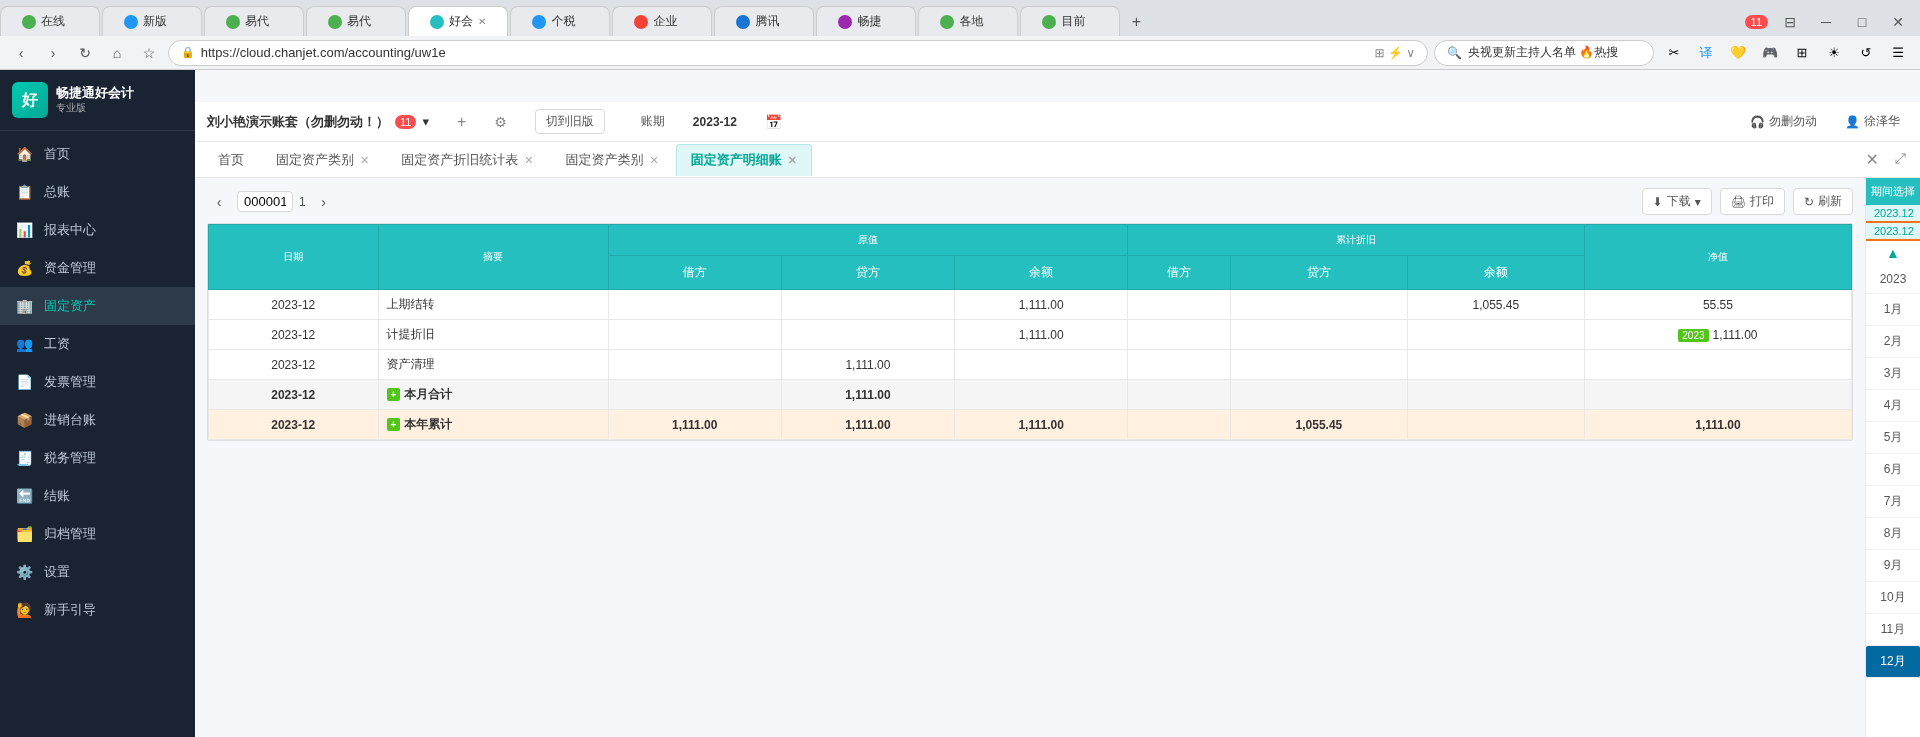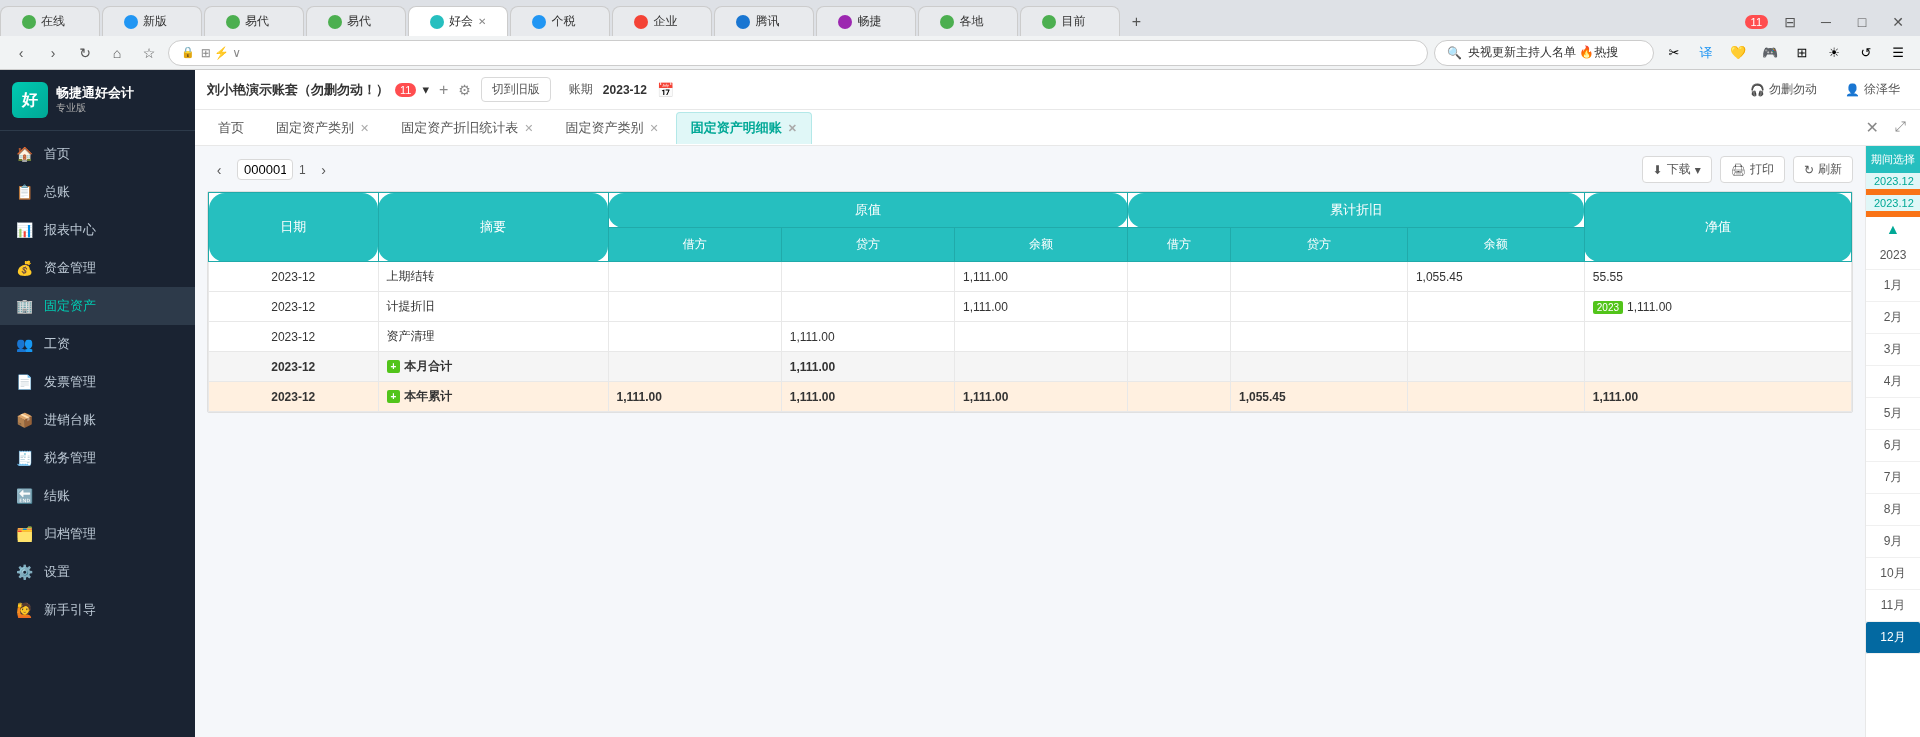--- a/index.html
+++ b/index.html
@@ -36,21 +36,21 @@
     .logo-sub { color: #aaa; font-size: 10px; }
     .sidebar-nav { flex: 1; overflow-y: auto; padding: 4px 0; }
     .nav-item { display: flex; align-items: center; padding: 10px 16px; gap: 10px; color: #bcc8d4; cursor: pointer; font-size: 13px; }
     .nav-item.active { background: #2d3a4a; color: #00c9b1; }
     .nav-item .nav-icon { width: 18px; height: 18px; display: flex; align-items: center; justify-content: center; flex-shrink: 0; font-size: 14px; }
 
     
     .main-content { flex: 1; display: flex; flex-direction: column; background: #f5f7fa; overflow: hidden; }
 
     
-    .top-bar { display: flex; align-items: center; background: #fff; border-bottom: 1px solid #e8e8e8; height: 40px; padding: 0 12px; gap: 10px; }
+    .top-bar { display: flex; align-items: center; background: #fff; border-bottom: 1px solid #e8e8e8; height: 40px; padding: 0 12px; gap: 28px; margin-top: 32px; }
     .account-selector { display: flex; align-items: center; gap: 6px; color: #333; font-size: 13px; cursor: pointer; }
     .account-name { color: #333; font-size: 13px; font-weight: bold; }
     .badge-count { background: #ff4d4f; color: #fff; border-radius: 10px; padding: 1px 5px; font-size: 11px; }
     .top-bar-actions { margin-left: auto; display: flex; align-items: center; gap: 12px; }
     .top-bar-btn { display: flex; align-items: center; gap: 4px; color: #555; font-size: 12px; cursor: pointer; padding: 4px 8px; border-radius: 4px; }
     .switch-btn { border: 1px solid #d9d9d9; border-radius: 4px; padding: 3px 10px; font-size: 12px; color: #555; cursor: pointer; }
 
     
     .page-tab-bar { display: flex; align-items: center; background: #fff; border-bottom: 1px solid #e8e8e8; height: 36px; padding: 0 8px; gap: 2px; }
     .page-tab { display: flex; align-items: center; height: 32px; padding: 0 14px; font-size: 13px; color: #555; cursor: pointer; border-radius: 4px 4px 0 0; gap: 6px; border: 1px solid transparent; border-bottom: none; }
@@ -66,32 +66,32 @@
     .pagination-area { display: flex; align-items: center; gap: 6px; font-size: 13px; color: #333; }
     .page-nav-btn { width: 24px; height: 24px; display: flex; align-items: center; justify-content: center; cursor: pointer; color: #555; font-size: 14px; }
     .page-input { width: 56px; border: 1px solid #d9d9d9; border-radius: 4px; padding: 2px 6px; text-align: center; font-size: 13px; }
     .action-btns { display: flex; align-items: center; gap: 8px; }
     .action-btn { display: flex; align-items: center; gap: 4px; padding: 4px 10px; border: 1px solid #d9d9d9; border-radius: 4px; cursor: pointer; font-size: 12px; color: #555; background: #fff; }
 
     
     .ledger-table-wrap { background: #fff; border: 1px solid #e0e0e0; border-radius: 2px; overflow: hidden; }
     .ledger-table { width: 100%; border-collapse: collapse; font-size: 12px; }
     .ledger-table th { background: #26bfbf; color: #fff; text-align: center; padding: 8px 6px; font-weight: normal; border: 1px solid #20aaaa; }
-    .ledger-table th.group-header { font-size: 13px; border-radius: 16px; }
+    .ledger-table th.group-header { font-size: 10px; }
     .ledger-table td { padding: 6px 8px; border: 1px solid #e8e8e8; color: #333; text-align: center; }
-    .ledger-table td.num { text-align: left; }
+    .ledger-table td.num { text-align: center; }
     .ledger-table td.label { text-align: left; }
     .summary-row td { background: #f5f5f5; font-weight: bold; }
     .summary-row-year td { background: #fff0e0; font-weight: bold; }
     .green-badge { display: inline-block; background: #52c41a; color: #fff; font-size: 10px; padding: 1px 4px; border-radius: 2px; margin-right: 4px; }
 
     
     .period-panel { width: 55px; background: #fff; border-left: 1px solid #e8e8e8; display: flex; flex-direction: column; font-size: 12px; overflow-y: auto; }
     .period-header { background: #26bfbf; color: #fff; text-align: center; padding: 6px 4px; font-size: 11px; }
-    .period-selected { background: #e0f7f7; color: #00a896; font-size: 11px; padding: 2px 8px; text-align: center; border-bottom: 6px solid #f97316; }
+    .period-selected { background: #e0f7f7; color: #00a896; font-size: 11px; padding: 2px 8px; text-align: center; border-bottom: 2px solid #f97316; }
     .period-item { text-align: center; padding: 7px 4px; color: #555; cursor: pointer; border-bottom: 1px solid #f0f0f0; font-size: 12px; }
     .period-item.active { background: #0369a1; color: #fff; border-radius: 2px; }
 
     
     .panel-scroll-btn { text-align: center; padding: 4px; color: #00a896; cursor: pointer; font-size: 14px; }
   </style>
 </head>
 <body>
 
 <div class="browser-chrome">
@@ -152,20 +152,21 @@
     </div>
   </div>
   <div class="address-bar-row">
     <div class="nav-btn">‹</div>
     <div class="nav-btn">›</div>
     <div class="nav-btn">↻</div>
     <div class="nav-btn">⌂</div>
     <div class="nav-btn">☆</div>
     <div class="address-box">
       <span class="lock-icon">🔒</span>
+      <span class="address-text">https://cloud.chanjet.com/accounting/uw1e</span>
       <span style="color:#888;font-size:12px;">⊞ ⚡ ∨</span>
     </div>
     <div class="search-box">
       <span style="color:#888;font-size:12px;">🔍</span>
       <span style="font-size:12px;color:#333;">央视更新主持人名单  🔥热搜</span>
     </div>
     <div class="toolbar-icons">
       <div class="toolbar-icon">✂</div>
       <div class="toolbar-icon" style="color:#2196F3;">译</div>
       <div class="toolbar-icon">💛</div>

